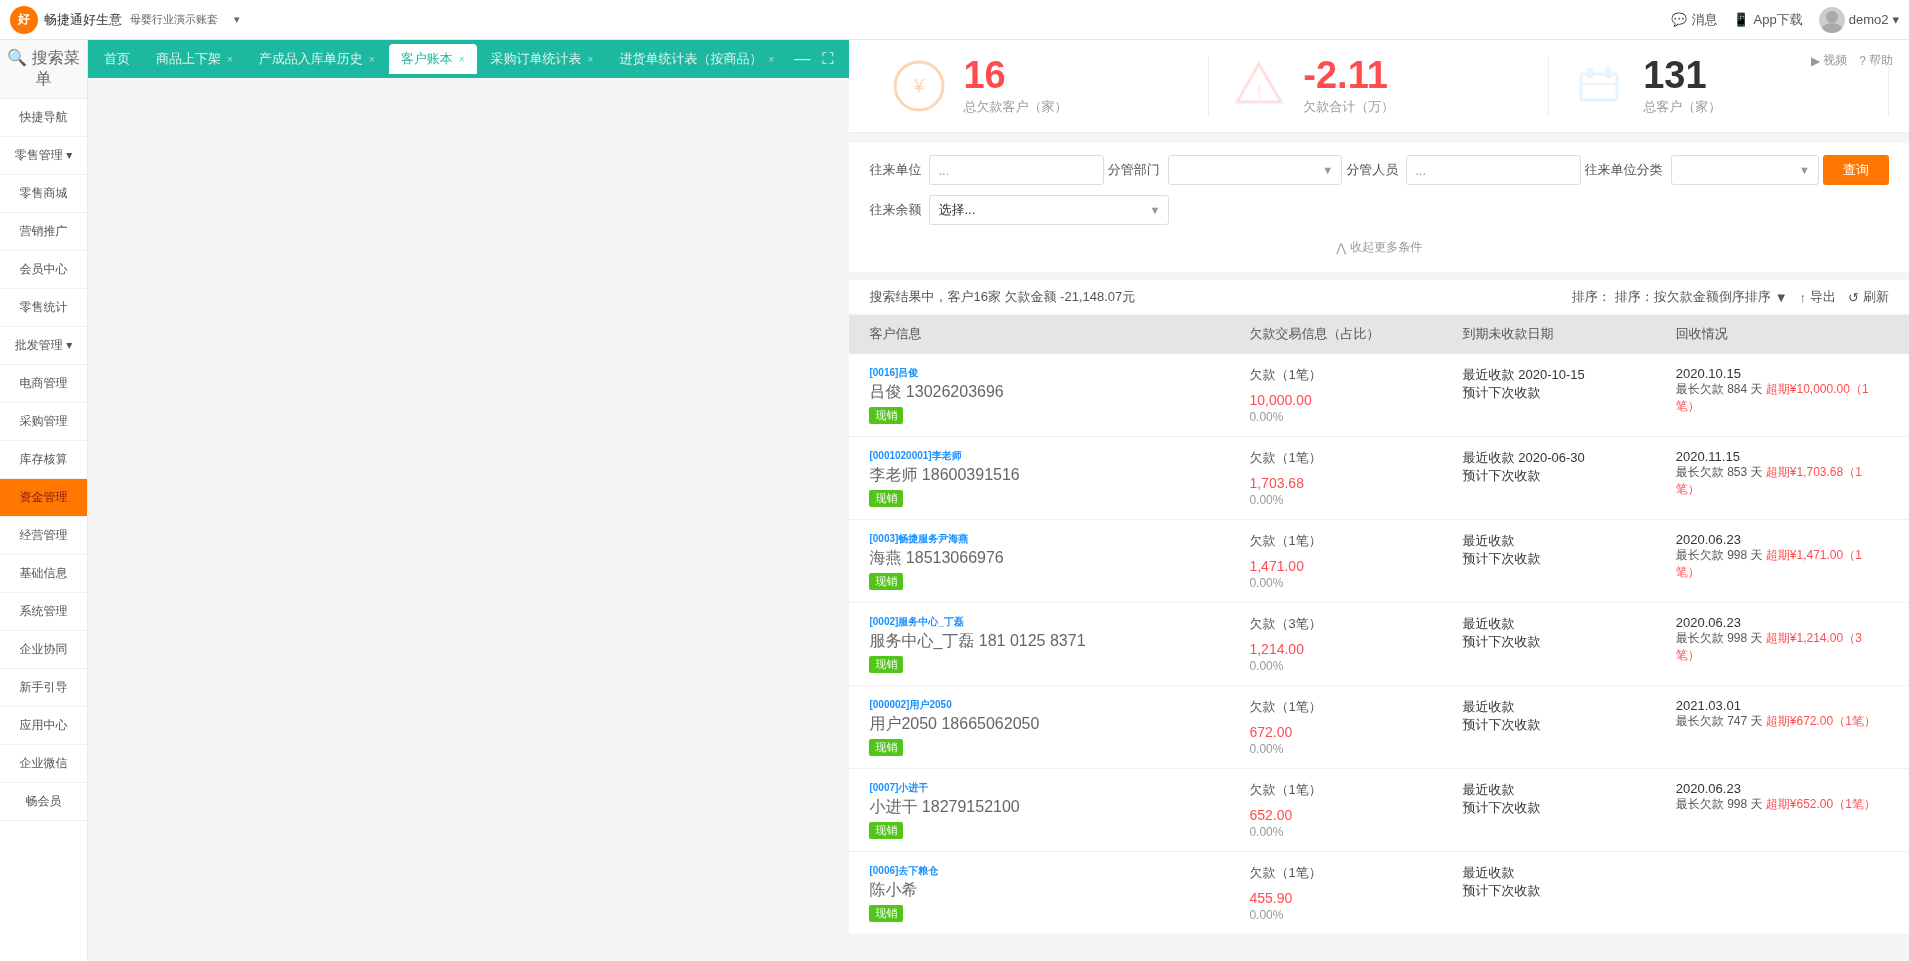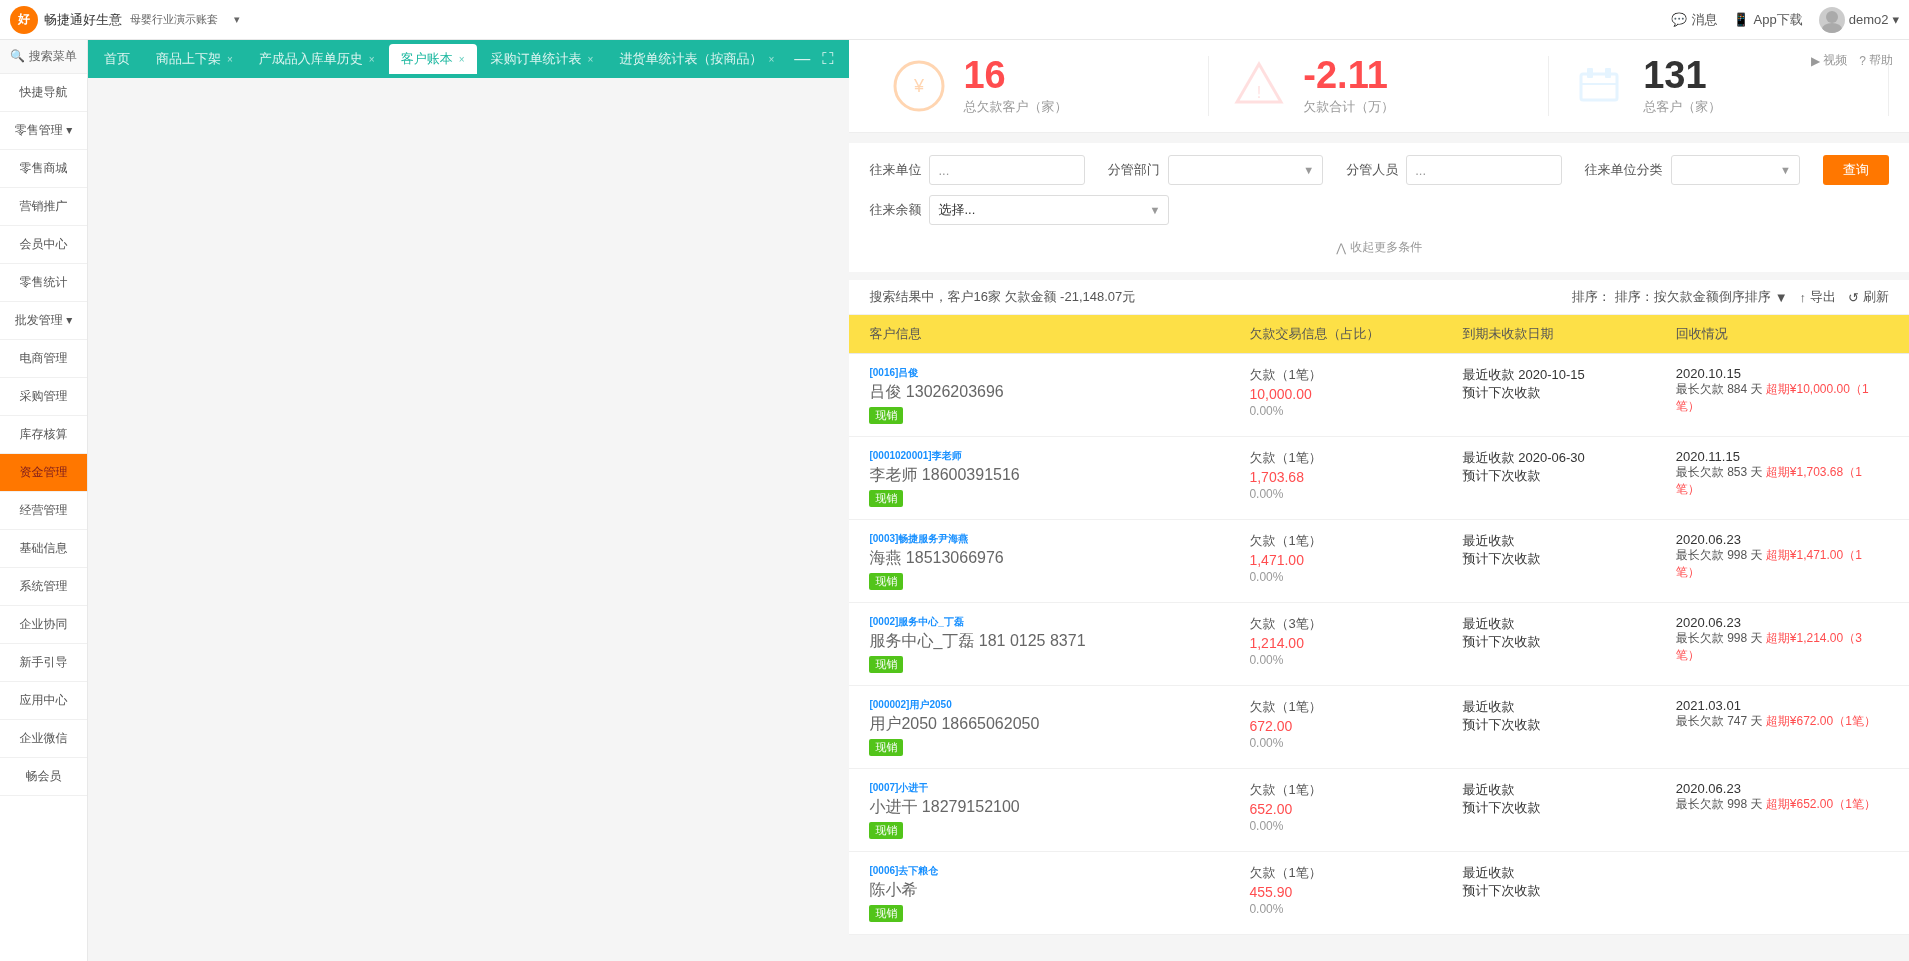--- a/index.html
+++ b/index.html
@@ -33,21 +33,21 @@
       background: #fff;
       border-right: 1px solid #e8e8e8;
       display: flex;
       flex-direction: column;
       overflow-y: auto;
     }
     .sidebar-search {
       padding: 8px 6px;
       background: #f9f9f9;
       border-bottom: 1px solid #eee;
-      font-size: 12px;
+      font-size: 16px;
       color: #666;
       cursor: pointer;
       text-align: center;
     }
     .sidebar-item {
       padding: 10px 4px;
       text-align: center;
       font-size: 12px;
       color: #555;
       cursor: pointer;
@@ -116,21 +116,21 @@
     .stat-label { font-size: 13px; color: #999; margin-top: 4px; }
     .stats-help { position: absolute; right: 16px; top: 12px; display: flex; gap: 12px; font-size: 12px; color: #999; }
     .stats-help-item { display: flex; align-items: center; gap: 3px; cursor: pointer; }
 
     
     .filter-area {
       background: #fff;
       padding: 12px 20px;
       margin: 0 0 8px 0;
     }
-    .filter-row { display: flex; align-items: center; gap: 23px; margin-bottom: 10px; flex-wrap: wrap; }
+    .filter-row { display: flex; align-items: center; gap: 4px; margin-bottom: 10px; flex-wrap: wrap; }
     .filter-item { display: flex; align-items: center; gap: 8px; flex: 1; min-width: 200px; }
     .filter-label { font-size: 13px; color: #555; white-space: nowrap; }
     .filter-select {
       flex: 1;
       height: 30px;
       border: 1px solid #ddd;
       border-radius: 3px;
       padding: 0 8px;
       font-size: 13px;
       color: #333;
@@ -169,39 +169,39 @@
     }
     .result-bar-right { display: flex; align-items: center; gap: 12px; margin-left: 20px; }
     .result-bar-action { display: flex; align-items: center; gap: 4px; color: #555; cursor: pointer; font-size: 13px; }
     .sort-select { display: flex; align-items: center; gap: 4px; color: #555; font-size: 13px; cursor: pointer; }
 
     
     .data-table { background: #fff; }
     .table-header {
       display: grid;
       grid-template-columns: 380px 1fr 1fr 1fr;
-      background: #fde047;
+      background: #e5e5e5;
       border-bottom: 1px solid #e8e8e8;
       padding: 10px 20px;
       font-size: 13px;
       color: #555;
       font-weight: 500;
     }
     .table-row {
       display: grid;
       grid-template-columns: 380px 1fr 1fr 1fr;
       border-bottom: 1px solid #f0f0f0;
       padding: 12px 20px;
       font-size: 13px;
       align-items: start;
     }
     .customer-name { color: #1890ff; cursor: pointer; font-size: 10px; font-weight: 700; }
     .customer-phone { color: #666; font-size: 16px; margin-top: 2px; }
     .customer-tag { display: inline-block; background: #52c41a; color: white; font-size: 11px; padding: 1px 6px; border-radius: 2px; margin-top: 4px; }
-    .debt-amount { color: #ff4d4f; font-size: 14px; font-weight: 500; margin-top: 2px; }
+    .debt-amount { color: #ff4d4f; font-size: 14px; font-weight: 500; margin-top: 8px; }
     .debt-info { color: #555; font-size: 13px; }
     .debt-percent { color: #999; font-size: 12px; margin-top: 2px; }
     .overdue-link { color: #ff4d4f; cursor: pointer; text-decoration: none; }
     .overdue-days { color: #555; font-size: 12px; }
     .col-cell { padding-right: 10px; }
 
     
     ::-webkit-scrollbar { width: 6px; height: 6px; }
     ::-webkit-scrollbar-track { background: #f1f1f1; }
     ::-webkit-scrollbar-thumb { background: #ccc; border-radius: 3px; }

